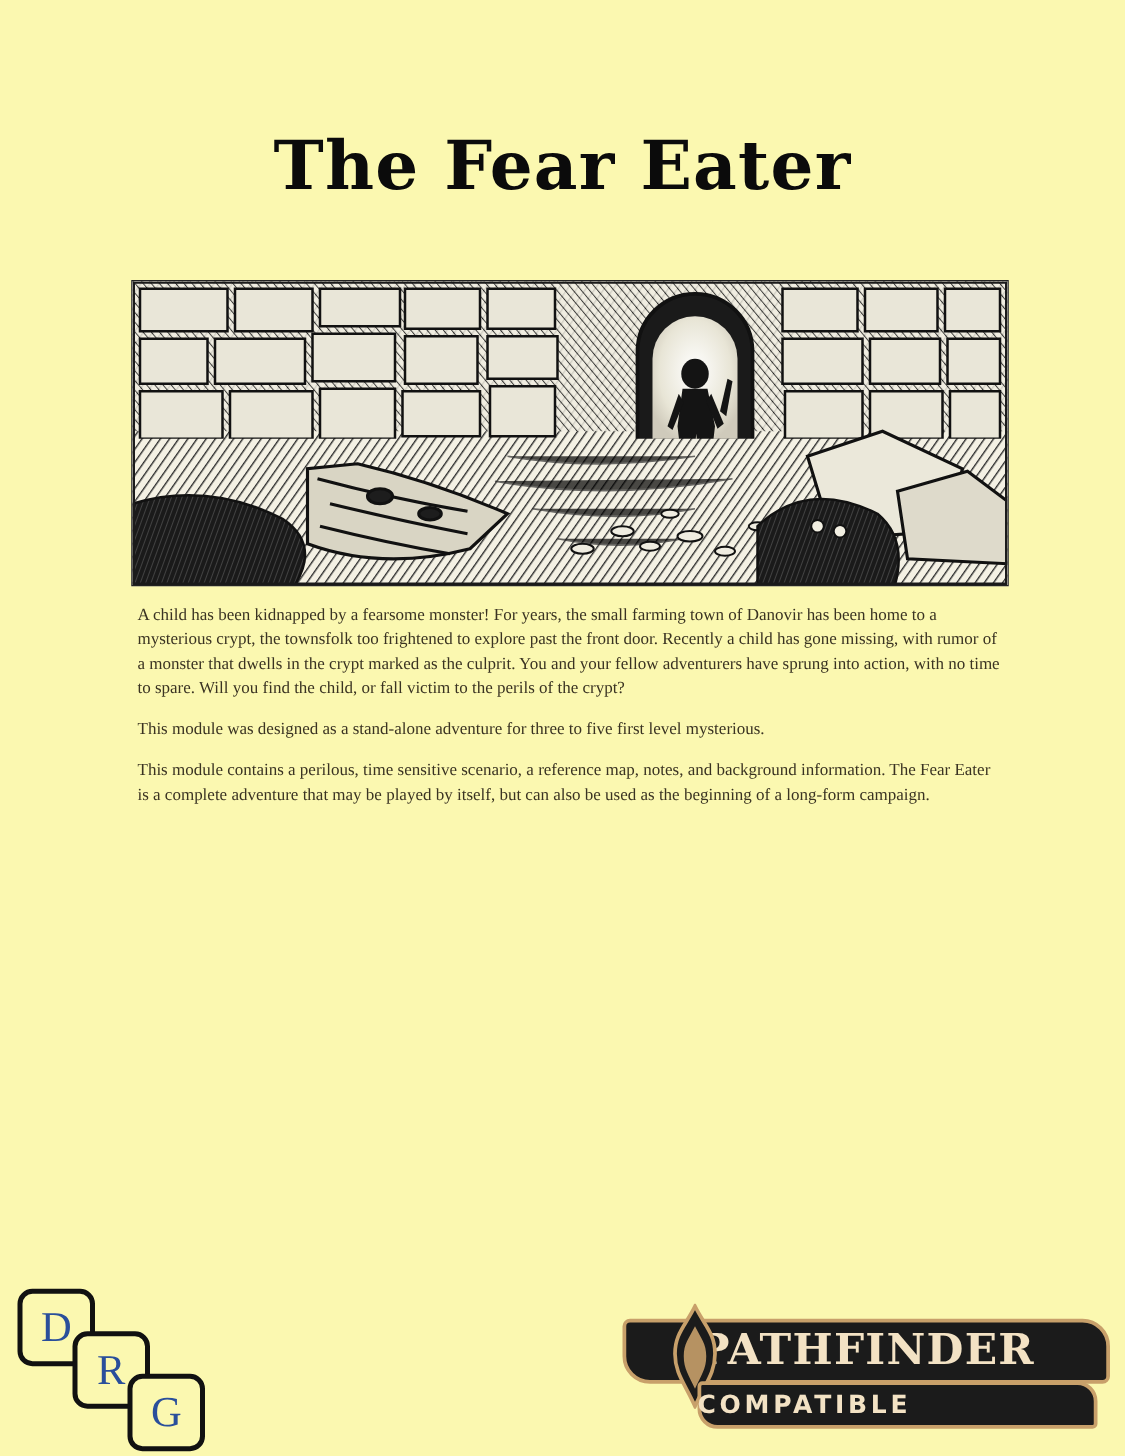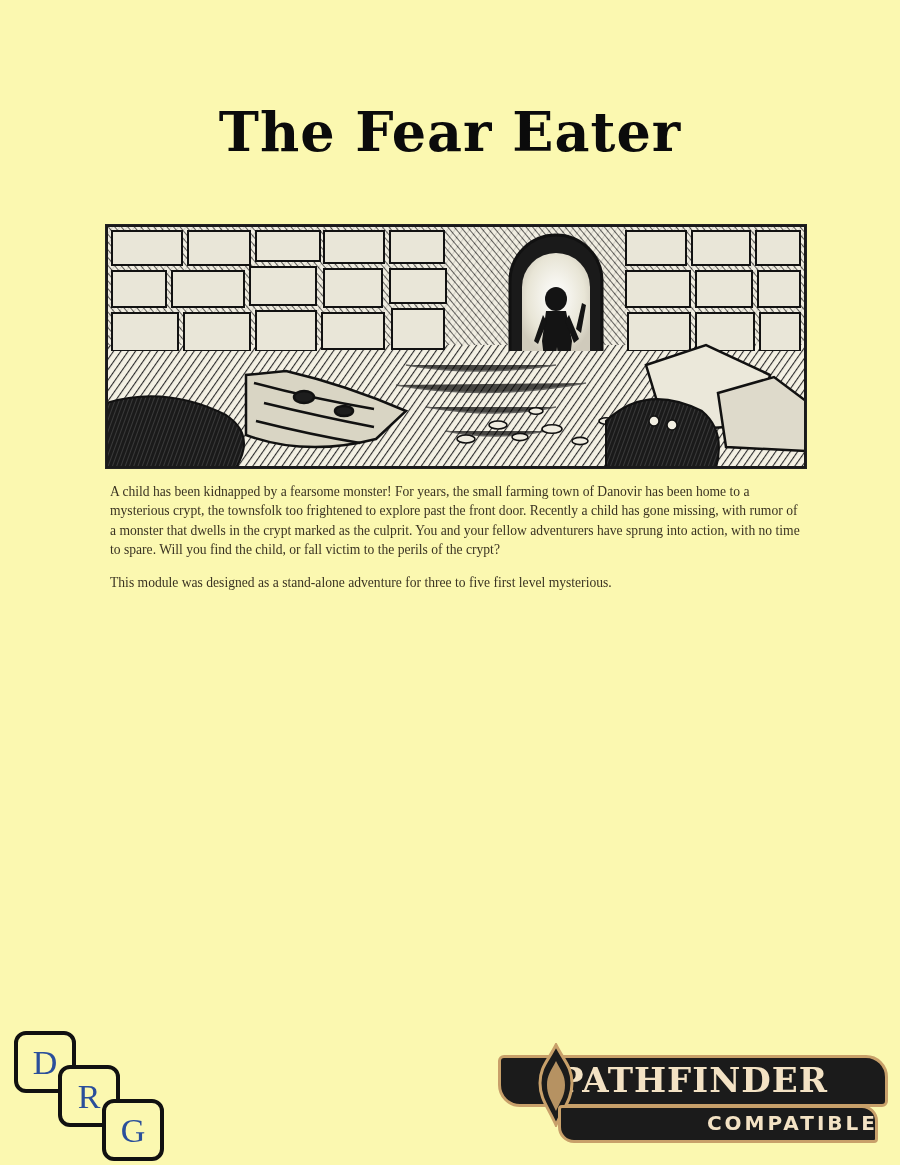--- a/index.html
+++ b/index.html
@@ -138,21 +138,21 @@
     border-radius: 4px 16px 4px 16px;
     box-sizing: border-box;
   }
   .pf-compat {
     position: absolute;
     left: 60px;
     top: 58px;
     width: 320px;
     height: 38px;
     line-height: 36px;
-    text-align: right;
+    text-align: left;
     font-family: "DejaVu Sans", sans-serif;
     font-weight: bold;
     font-size: 20px;
     letter-spacing: 3px;
     color: #f3e2c4;
     text-transform: uppercase;
   }
   .pf-flame {
     position: absolute;
     left: 36px;
@@ -272,20 +272,21 @@
       <circle cx="548" cy="196" r="5" fill="#f2efe2" stroke="#111" stroke-width="1.5"></circle>
       <circle cx="566" cy="200" r="5" fill="#f2efe2" stroke="#111" stroke-width="1.5"></circle>
 
       <rect x="1" y="1" width="698" height="241" fill="none" stroke="#1a1a1a" stroke-width="2"></rect>
     </svg>
   </div>
 
   <div class="body-text">
     <p>A child has been kidnapped by a fearsome monster! For years, the small farming town of  Danovir has been home to a mysterious crypt, the townsfolk too frightened to explore past the front door. Recently a child has gone missing, with rumor of a monster that dwells in the crypt marked as the culprit. You and your fellow adventurers have sprung into action, with no time to spare. Will you find the child, or fall victim to the perils of the crypt?</p>
     <p>This module was designed as a stand-alone adventure for three to five first level mysterious.</p>
+    <p>This module contains a perilous, time sensitive scenario, a reference map, notes, and background information. The Fear Eater is a complete adventure that may be played by itself, but can also be used as the beginning of a long-form campaign.</p>
   </div>
 
   <div class="drg-logo">
     <div class="drg-cube drg-d">D</div>
     <div class="drg-cube drg-r">R</div>
     <div class="drg-cube drg-g">G</div>
   </div>
 
   <div class="pf-badge">
     <div class="pf-plate"></div>

